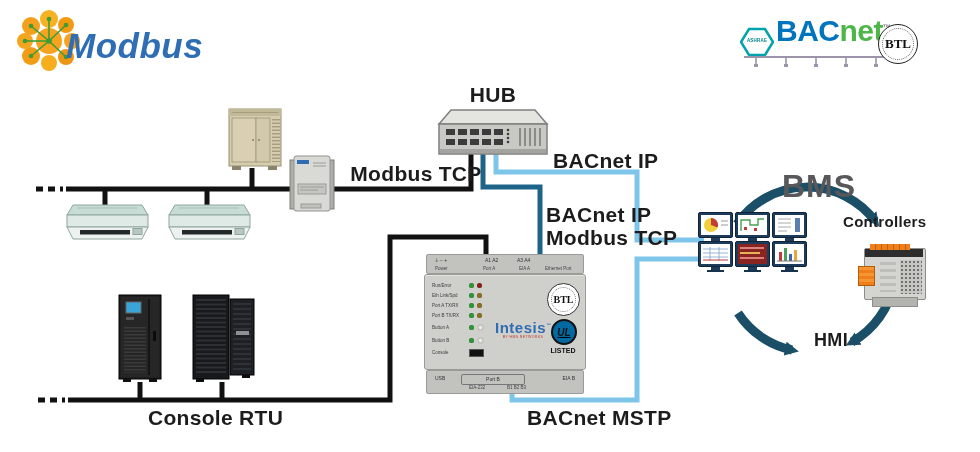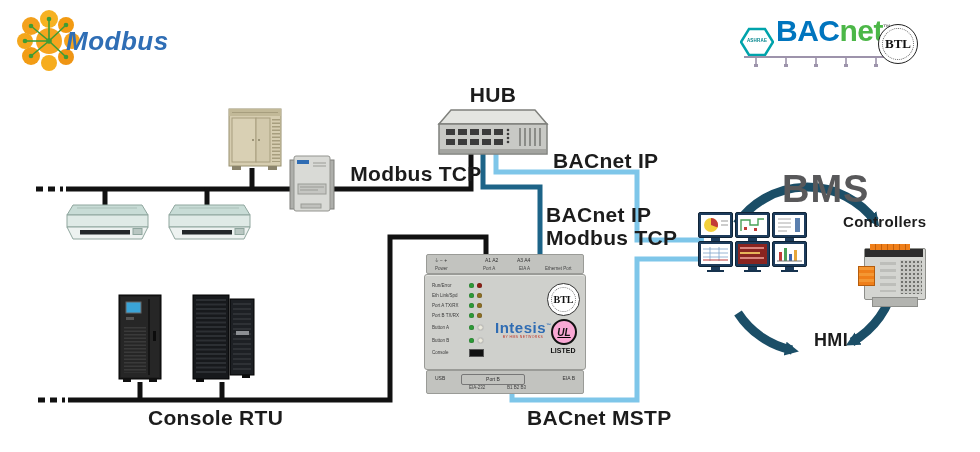--- a/index.html
+++ b/index.html
@@ -11,21 +11,21 @@
   .net-label{position:absolute;font-weight:bold;font-size:21px;color:#1c1c1c;
              letter-spacing:.3px;white-space:nowrap;}
   .net-label.small{font-size:15px;}
   .net-label.center{text-align:center;}
 
   
   #wires{position:absolute;left:0;top:0;}
 
   
   .modbus-logo{position:absolute;left:16px;top:10px;width:170px;height:64px;}
-  .modbus-text{position:absolute;left:50px;top:16px;font-size:26px;font-weight:bold;
+  .modbus-text{position:absolute;left:50px;top:16px;font-size:35px;font-weight:bold;
                font-style:italic;color:#2f6eb5;letter-spacing:.5px;}
 
   
   .bacnet-logo{position:absolute;left:740px;top:18px;width:180px;height:50px;}
   .ashrae-hex{position:absolute;left:0;top:9px;width:34px;height:30px;}
   .ashrae-text{position:absolute;left:0;top:20px;width:34px;text-align:center;
                font-size:4.5px;font-weight:bold;color:#00858d;letter-spacing:.2px;}
   .bacnet-word{position:absolute;left:36px;top:-4px;font-size:30px;font-weight:bold;letter-spacing:-.5px;}
   .bac{color:#0075be;} .bnet{color:#4cb748;}
   .bacnet-tm{font-size:8px;color:#777;vertical-align:super;font-weight:bold;}
@@ -95,27 +95,27 @@
   .led.off{background:#eceade;border:.5px solid #bbb;}
   .console-port{width:13px;height:6px;background:#111;border:1px solid #555;margin-left:3px;}
   .intesis{position:absolute;left:62px;top:44px;width:72px;text-align:center;}
   .intesis-text{font-size:15px;font-weight:bold;color:#2f6cb3;letter-spacing:.5px;}
   .intesis-tm{font-size:5px;vertical-align:super;color:#2f6cb3;font-weight:bold;}
   .intesis-tag{font-size:3.5px;color:#c0392b;letter-spacing:.4px;margin-top:-2px;}
   .btl-mark{position:absolute;right:5px;top:8px;width:31px;height:31px;border-radius:50%;background:#fff;
             border:1px solid #333;display:flex;align-items:center;justify-content:center;}
   .btl-mark::before{content:"";position:absolute;inset:3px;border:1px dotted #777;border-radius:50%;}
   .btl-mark-text{font-family:"Liberation Serif",serif;font-size:10px;font-weight:bold;color:#111;}
-  .ul-mark{position:absolute;right:8px;top:44px;width:26px;height:26px;border-radius:50%;background:#f9a8d4;
+  .ul-mark{position:absolute;right:8px;top:44px;width:26px;height:26px;border-radius:50%;background:#0369a1;
            border:2.5px solid #111;display:flex;align-items:center;justify-content:center;box-sizing:border-box;text-decoration:underline;}
   .ul-mark-text{font-size:10px;font-weight:bold;color:#111;font-style:italic;}
   .ul-listed{position:absolute;right:3px;top:72px;width:38px;text-align:center;font-size:7px;font-weight:bold;color:#111;}
 
   
-  .bms-title{position:absolute;left:782px;top:168px;font-size:38px;font-weight:bold;color:#58585a;letter-spacing:1px;}
+  .bms-title{position:absolute;left:782px;top:168px;font-size:32px;font-weight:bold;color:#58585a;letter-spacing:1px;}
 </style>
 </head>
 <body>
 
 <div id="canvas">
 
   <svg id="wires" width="980" height="452">
 
     <g stroke="#111111" stroke-width="5" fill="none">
       <path d="M36,189 h27" stroke-dasharray="7 5"></path>

